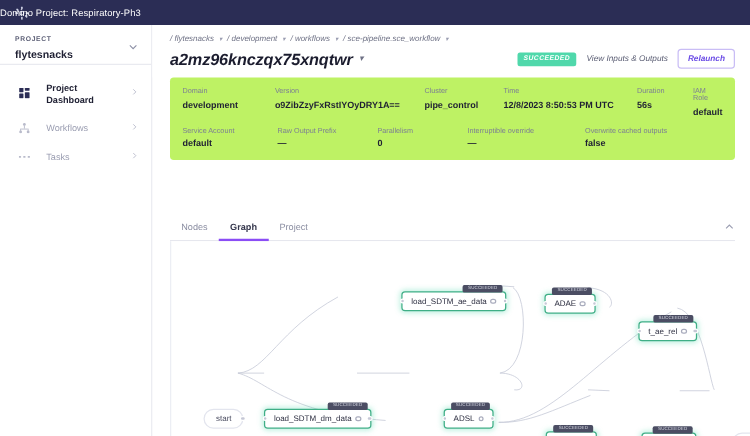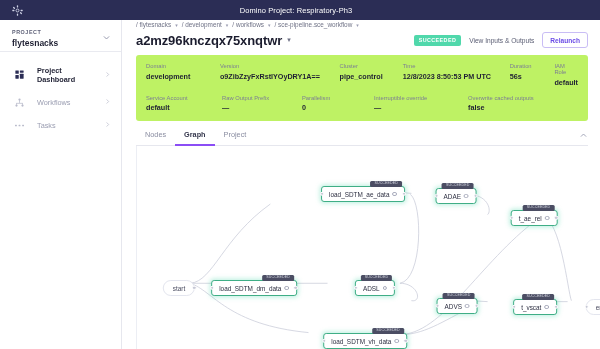--- a/index.html
+++ b/index.html
@@ -13,21 +13,21 @@
   .app { width: 600px; height: 349px; display: flex; flex-direction: column; }
 
   
   .topbar {
     height: 20px; background: #2b2d55; flex: 0 0 20px;
     display: flex; align-items: center; position: relative;
   }
   .logo { width: 34px; display: flex; align-items: center; justify-content: center; }
   .logo svg { display: block; }
   .topbar-title {
-    position: absolute; left: 0; right: 8px; text-align: center;
+    position: absolute; left: 0; right: 8px; 
     color: #ffffff; font-size: 7.5px; letter-spacing: .1px;
   }
 
   
   .body { flex: 1; display: flex; min-height: 0; }
 
   
   .sidebar {
     width: 122px; flex: 0 0 122px; background: #ffffff;
     border-right: 1px solid #e6e7ee; display: flex; flex-direction: column;
@@ -50,21 +50,21 @@
   .nav-item .ico { width: 11px; display: flex; align-items: center; justify-content: center; }
   .nav-label { font-size: 7.3px; color: #9a9db1; flex: 1; }
   .nav-item.active .nav-label { color: #1f2033; font-weight: bold; }
   .nav-item.active .ico svg { fill: #2b2d55; }
   .nav-item .ico svg { fill: #b9bbcb; }
   .nav-arrow { color: #b9bbcb; font-size: 6.5px; }
 
   
   .main { flex: 1; min-width: 0; display: flex; flex-direction: column; background: #fff; }
 
-  .header { padding: 1px 12px 7px 14px; background: #fff; }
+  .header { padding: 8px 12px 7px 14px; background: #fff; font-style: italic; }
   .breadcrumb { display: flex; align-items: center; gap: 4px; flex-wrap: nowrap; }
   .crumb { font-size: 6.4px; color: #6f7286; white-space: nowrap; }
   .crumb-caret { font-size: 5px; color: #9a9db1; }
   .title-row { display: flex; align-items: center; margin-top: 4px; }
   .exec-title { font-size: 13px; font-weight: bold; color: #1b1c2e; letter-spacing: -.1px; }
   .title-caret { font-size: 7px; color: #6f7286; margin-left: 5px; }
   .header-right { margin-left: auto; display: flex; align-items: center; gap: 8px; }
   .badge {
     background: #50d8ab; color: #ffffff; font-size: 5.4px; font-weight: bold;
     letter-spacing: .4px; padding: 2.5px 5px; border-radius: 2px;
@@ -86,21 +86,21 @@
   .meta-k { font-size: 5.8px; color: #7c7f93; }
   .meta-v { font-size: 7.2px; color: #1f2033; font-weight: bold; margin-top: 2.5px; }
 
   
   .tabs-wrap {
     margin: 9px 12px 0 14px; border-bottom: 1px solid #e6e7ee;
     display: flex; align-items: flex-end;
   }
   .tab {
     font-size: 7.3px; color: #8a8da1; padding: 0 9px 5px 9px; cursor: pointer;
-    border-bottom: 2px solid transparent; margin-bottom: -1px;
+    border-bottom: 2px solid transparent; margin-bottom: -1px; margin-top: 40px;
   }
   .tab.active { color: #35374d; font-weight: bold; border-bottom-color: #8b4df5; }
   .collapse-btn { margin-left: auto; padding-bottom: 4px; color: #9a9db1; cursor: pointer; }
 
   
   .graph {
     flex: 1; position: relative; margin: 0 0 0 14px;
     border-left: 1px solid #eceef4; background: #ffffff; overflow: hidden;
   }
   .graph svg.edges { position: absolute; inset: 0; width: 100%; height: 100%; }

